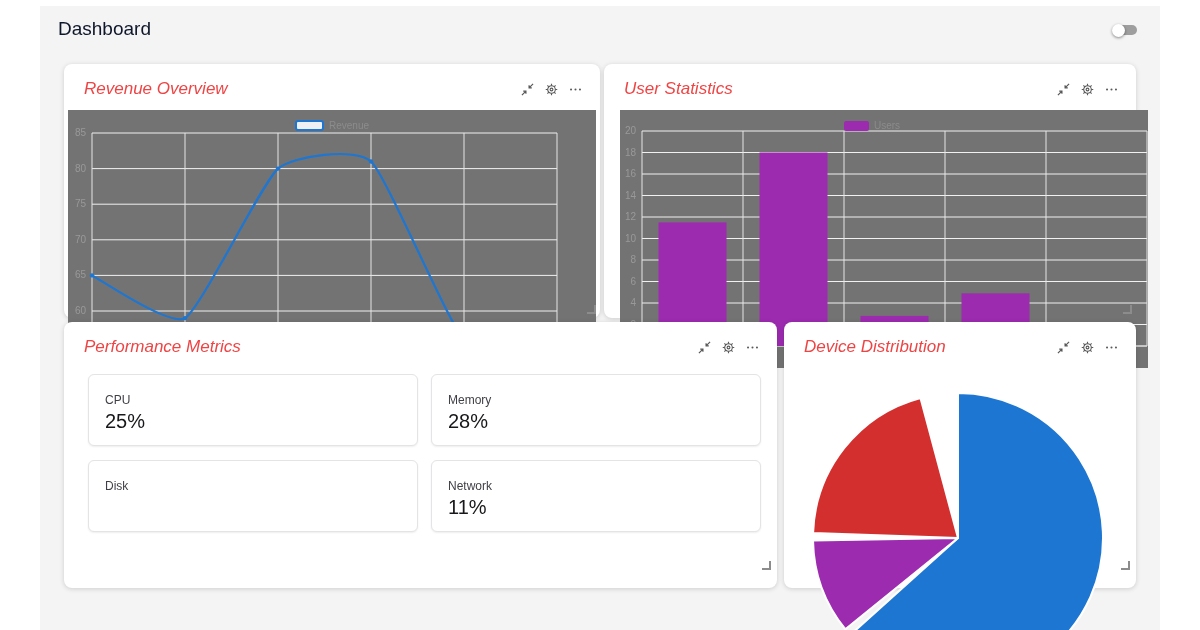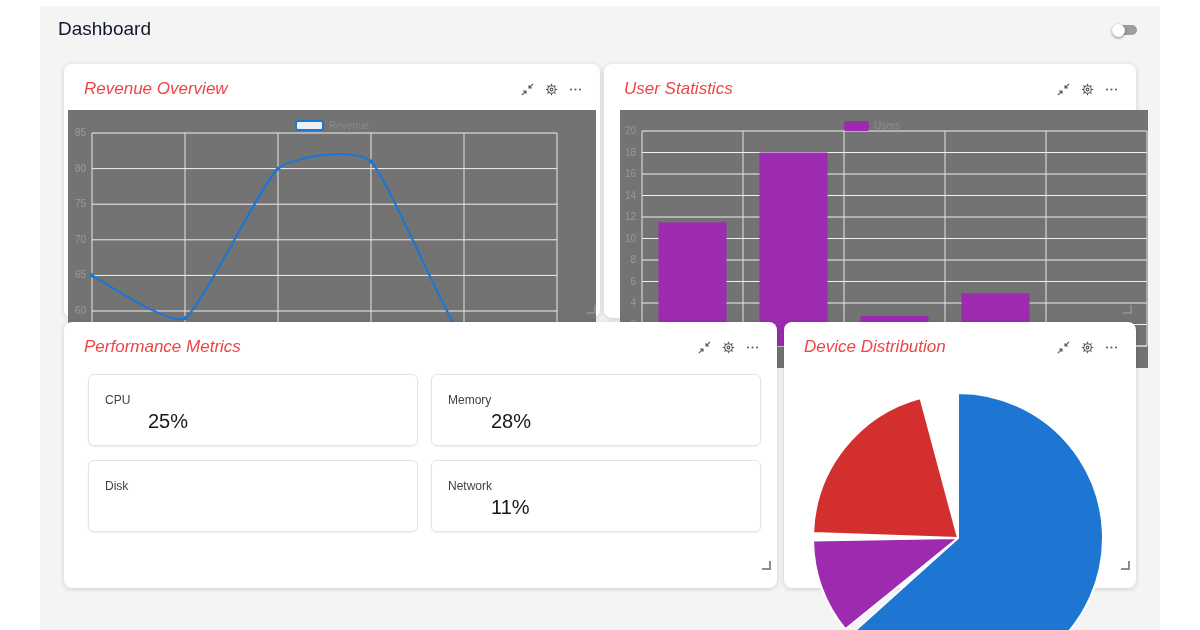--- a/index.html
+++ b/index.html
@@ -35,21 +35,21 @@
   #legend-devices{left:788px;top:378px;width:344px;z-index:5;}
   .legend-item{display:flex;align-items:center;gap:5px;}
   .swatch{width:25px;height:10px;border-radius:2px;display:inline-block;}
   .swatch.hollow{height:7px;border-radius:3px;border:2px solid #1d76d2;background:#eef0f4;}
   
   .tiles{position:absolute;left:24px;right:16px;top:52px;display:grid;
          grid-template-columns:1fr 1fr;gap:14px 13px;}
   .tile{background:#fff;border:1px solid #e4e4e7;border-radius:6px;padding:18px 16px 12px 16px;
         box-shadow:0 1px 2px rgba(0,0,0,.07);}
   .tile .m-label{font-size:12px;color:#3f3f46;}
-  .tile .m-value{font-size:20px;color:#18181b;margin-top:3px;margin-left:43px;}
+  .tile .m-value{font-size:20px;color:#18181b;margin-top:3px;}
   
   .handle{position:absolute;width:7px;height:7px;border-right:2px solid #8c8c8c;
           border-bottom:2px solid #8c8c8c;z-index:6;cursor:nwse-resize;}
   #handle-revenue{left:587px;top:305px;}
   #handle-users{left:1123px;top:305px;}
   #handle-perf{left:762px;top:561px;}
   #handle-devices{left:1121px;top:561px;}
   svg text{font-family:"Liberation Sans", sans-serif;}
 </style>
 </head>

